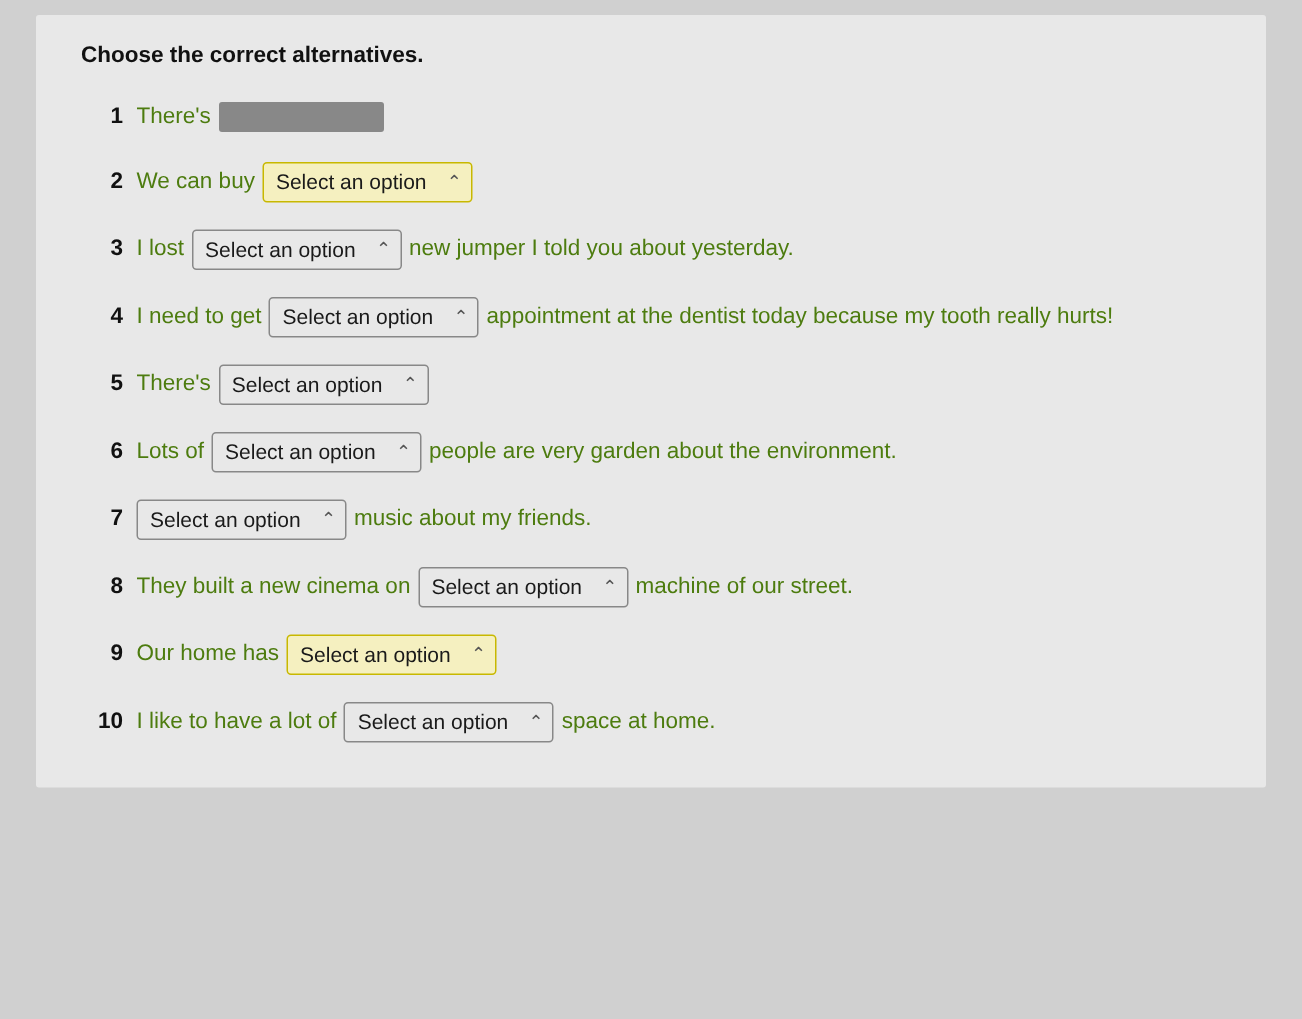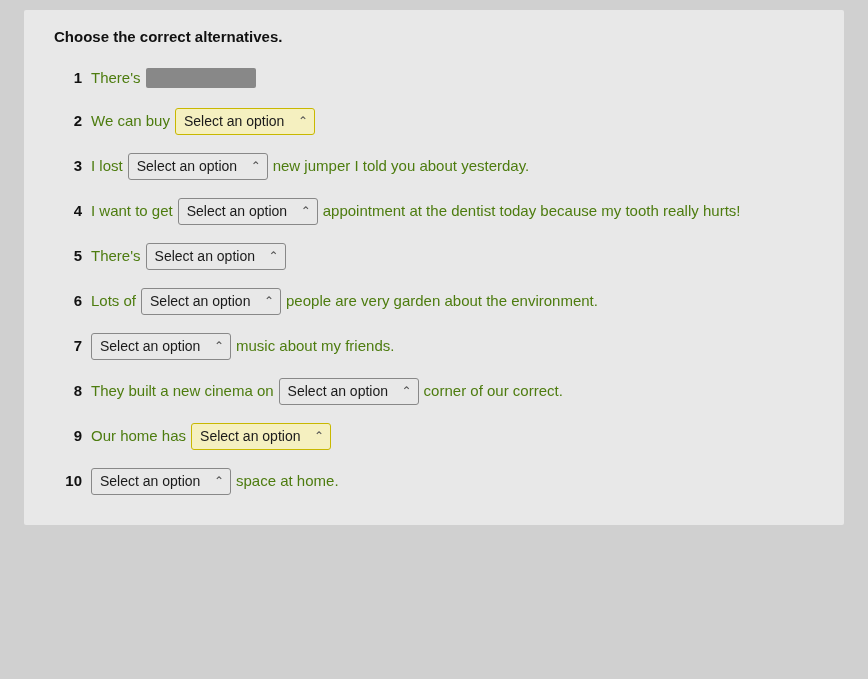--- a/index.html
+++ b/index.html
@@ -123,21 +123,21 @@
         <span class="question-number">3</span>
         <span class="question-text">I lost</span>
         <div class="select-dropdown">
           <span>Select an option</span>
           <span class="chevron-icon">⌃</span>
         </div>
         <span class="question-text">new jumper I told you about yesterday.</span>
       </li>
       <li class="question-item">
         <span class="question-number">4</span>
-        <span class="question-text">I want to get</span>
+        <span class="question-text">I need to get</span>
         <div class="select-dropdown">
           <span>Select an option</span>
           <span class="chevron-icon">⌃</span>
         </div>
         <span class="question-text">appointment at the dentist today because my tooth really hurts!</span>
       </li>
       <li class="question-item">
         <span class="question-number">5</span>
         <span class="question-text">There's</span>
         <div class="select-dropdown">
@@ -162,32 +162,33 @@
         </div>
         <span class="question-text">music about my friends.</span>
       </li>
       <li class="question-item">
         <span class="question-number">8</span>
         <span class="question-text">They built a new cinema on</span>
         <div class="select-dropdown">
           <span>Select an option</span>
           <span class="chevron-icon">⌃</span>
         </div>
-        <span class="question-text">corner of our correct.</span>
+        <span class="question-text">machine of our street.</span>
       </li>
       <li class="question-item">
         <span class="question-number">9</span>
         <span class="question-text">Our home has</span>
         <div class="select-dropdown highlighted">
           <span>Select an option</span>
           <span class="chevron-icon">⌃</span>
         </div>
       </li>
       <li class="question-item">
         <span class="question-number">10</span>
+        <span class="question-text">I like to have a lot of</span>
         <div class="select-dropdown">
           <span>Select an option</span>
           <span class="chevron-icon">⌃</span>
         </div>
         <span class="question-text">space at home.</span>
       </li>
     </ul>
 </div>
 
 </body></html>

